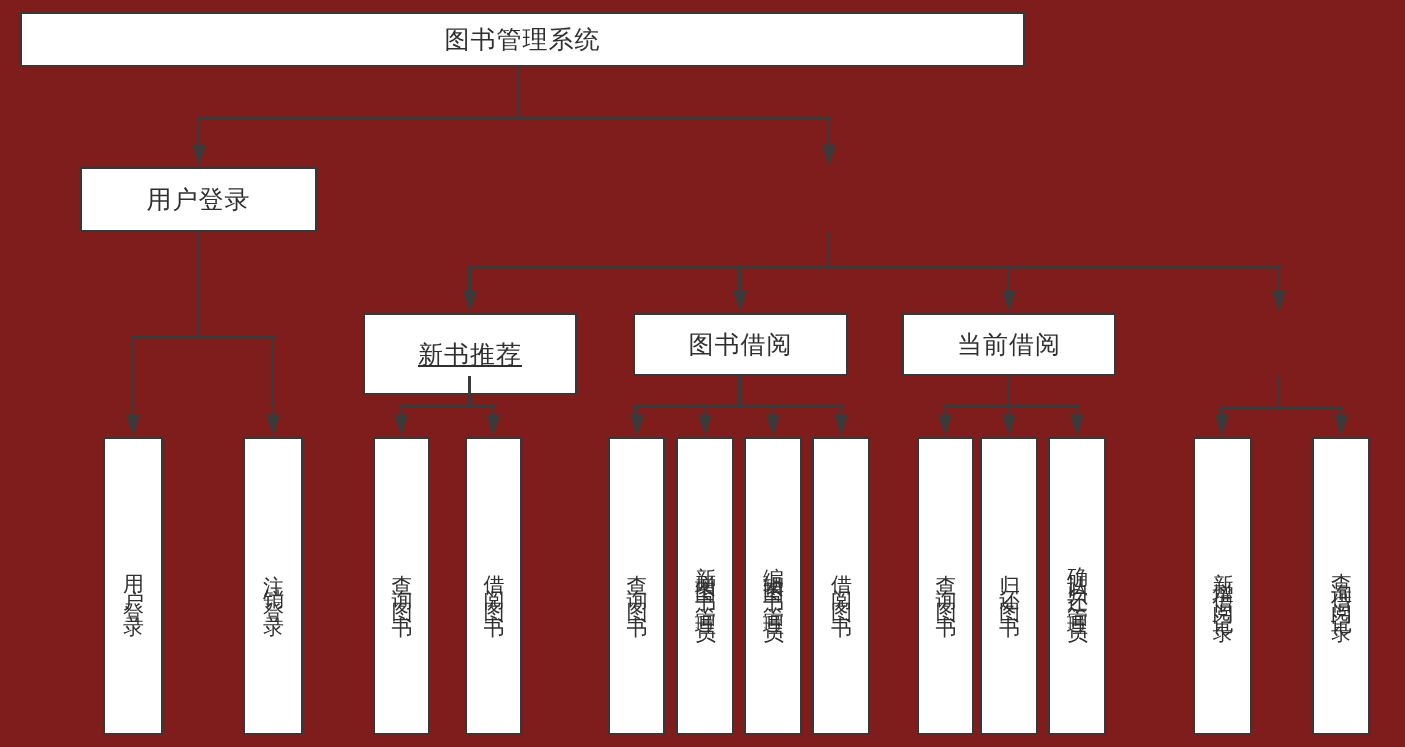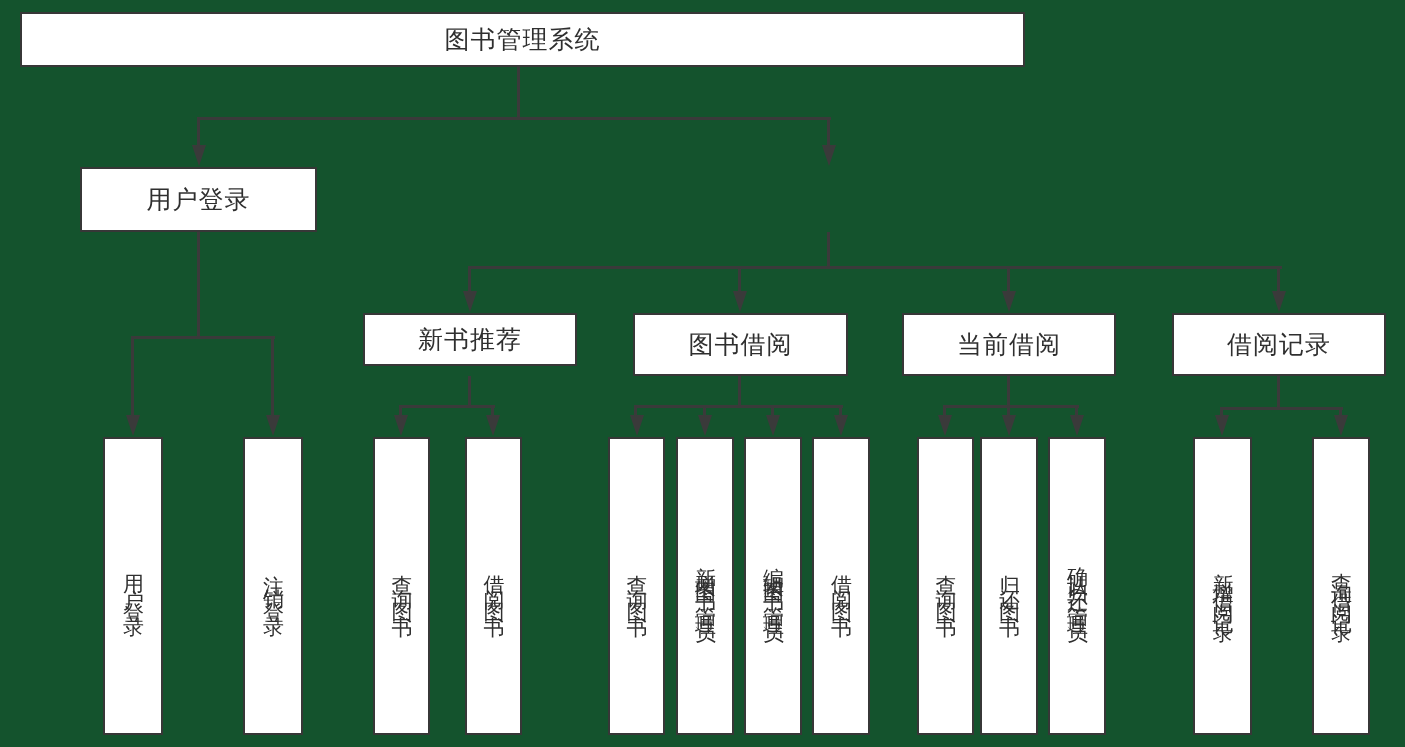--- a/index.html
+++ b/index.html
@@ -1,17 +1,17 @@
 <!DOCTYPE html>
 <html><head>
 <meta charset="utf-8">
 <style>
   html,body{margin:0;padding:0;background:#ffffff;}
   .canvas{
-    position:relative;width:1405px;height:747px;background:#14532d;
+    position:relative;width:1405px;height:747px;background:#7f1d1d;
     font-family:"DejaVu Sans","Liberation Sans",sans-serif;
     color:#2f2f2f;overflow:hidden;
   }
   .box{
     position:absolute;box-sizing:border-box;
     border:2px solid #373737;background:#ffffff;
     display:flex;align-items:center;justify-content:center;
     color:#2f2f2f;
   }
   .box.h{font-size:25px;letter-spacing:1px;white-space:nowrap;}
@@ -65,24 +65,23 @@
   <div class="hl" style="left:468px;top:266px;width:814px;"></div>
   <div class="vl" style="left:468px;top:266px;height:29px;"></div>
   <div class="arrow" style="left:463px;top:291px;"></div>
   <div class="vl" style="left:738px;top:266px;height:29px;"></div>
   <div class="arrow" style="left:733px;top:291px;"></div>
   <div class="vl" style="left:1007px;top:266px;height:29px;"></div>
   <div class="arrow" style="left:1002px;top:291px;"></div>
   <div class="vl" style="left:1277px;top:266px;height:29px;"></div>
   <div class="arrow" style="left:1272px;top:291px;"></div>
 
-  <div class="box h" style="left:363px;top:313px;width:214px;height:53px;">新书推荐</div>
+  <div class="box h" style="left:363px;top:313px;width:214px;height:82px;text-decoration:underline;">新书推荐</div>
   <div class="box h" style="left:633px;top:313px;width:215px;height:63px;">图书借阅</div>
   <div class="box h" style="left:902px;top:313px;width:214px;height:63px;">当前借阅</div>
-  <div class="box h" style="left:1172px;top:313px;width:214px;height:63px;">借阅记录</div>
 
   <div class="vl" style="left:468px;top:376px;height:32px;"></div>
   <div class="hl" style="left:399px;top:405px;width:96px;"></div>
   <div class="vl" style="left:399px;top:405px;height:15px;"></div>
   <div class="arrow" style="left:394px;top:415px;"></div>
   <div class="vl" style="left:491px;top:405px;height:15px;"></div>
   <div class="arrow" style="left:486px;top:415px;"></div>
 
   <div class="vl" style="left:738px;top:376px;height:32px;"></div>
   <div class="hl" style="left:634px;top:405px;width:209px;"></div>

